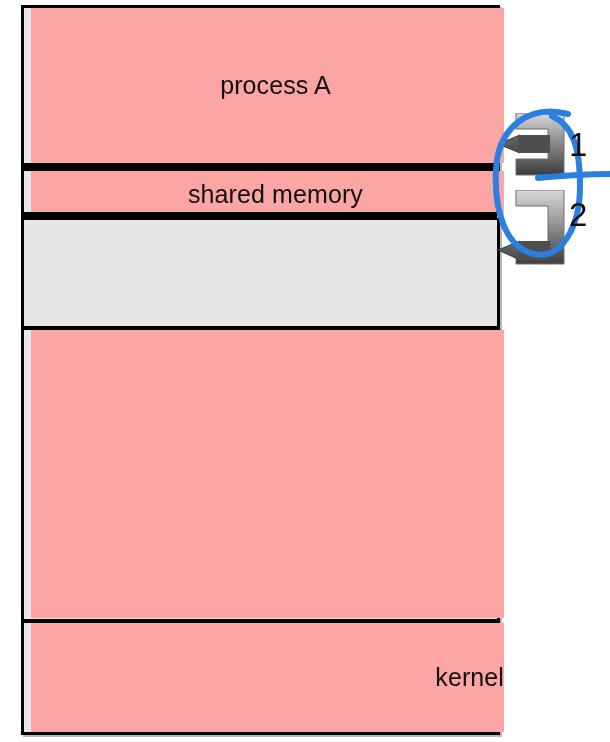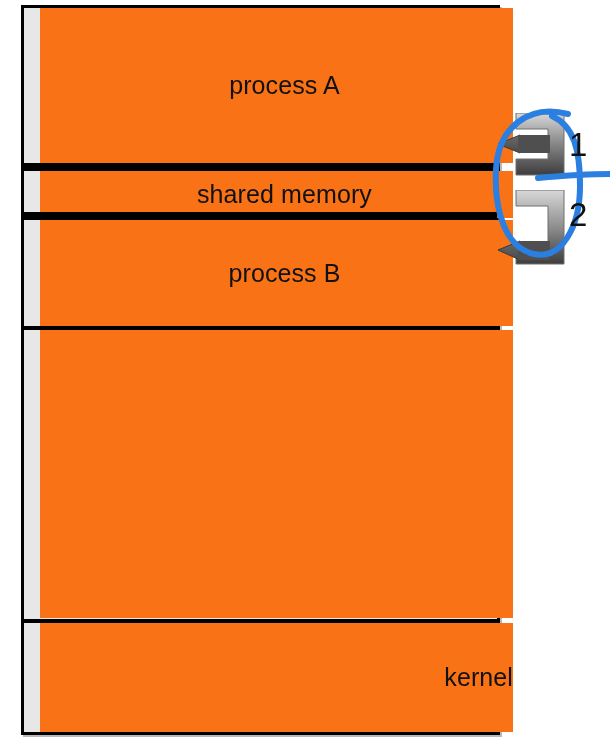--- a/index.html
+++ b/index.html
@@ -31,24 +31,24 @@
     height: 730px;
     box-sizing: border-box;
     background: #e7e7e7;
     border: 3px solid #000000;
     box-shadow: 2px 2px 0 0 rgba(0,0,0,0.28);
   }
 
   
   .region {
     position: absolute;
-    left: 16px;
+    left: 7px;
     width: 100%;
     box-sizing: border-box;
-    background: #f97316;
+    background: #fca5a5;
     display: flex;
     align-items: center;
     justify-content: center;
     padding-left: 16px;
   }
   .region-label {
     font-size: 25px;
     color: #111111;
     letter-spacing: 0.1px;
     line-height: 1;
@@ -117,23 +117,20 @@
     </div>
 
     <div class="divider thick" id="divider-a-shared"></div>
 
     <div class="region" id="region-shared">
       <span class="region-label">shared memory</span>
     </div>
 
     <div class="divider thick" id="divider-shared-b"></div>
 
-    <div class="region" id="region-process-b">
-      <span class="region-label">process B</span>
-    </div>
 
     <div class="divider thin" id="divider-b-free"></div>
 
     <div class="region" id="region-free">
       <span class="region-label"></span>
     </div>
 
     <div class="divider thin" id="divider-free-kern"></div>
 
     <div class="region" id="region-kernel">

